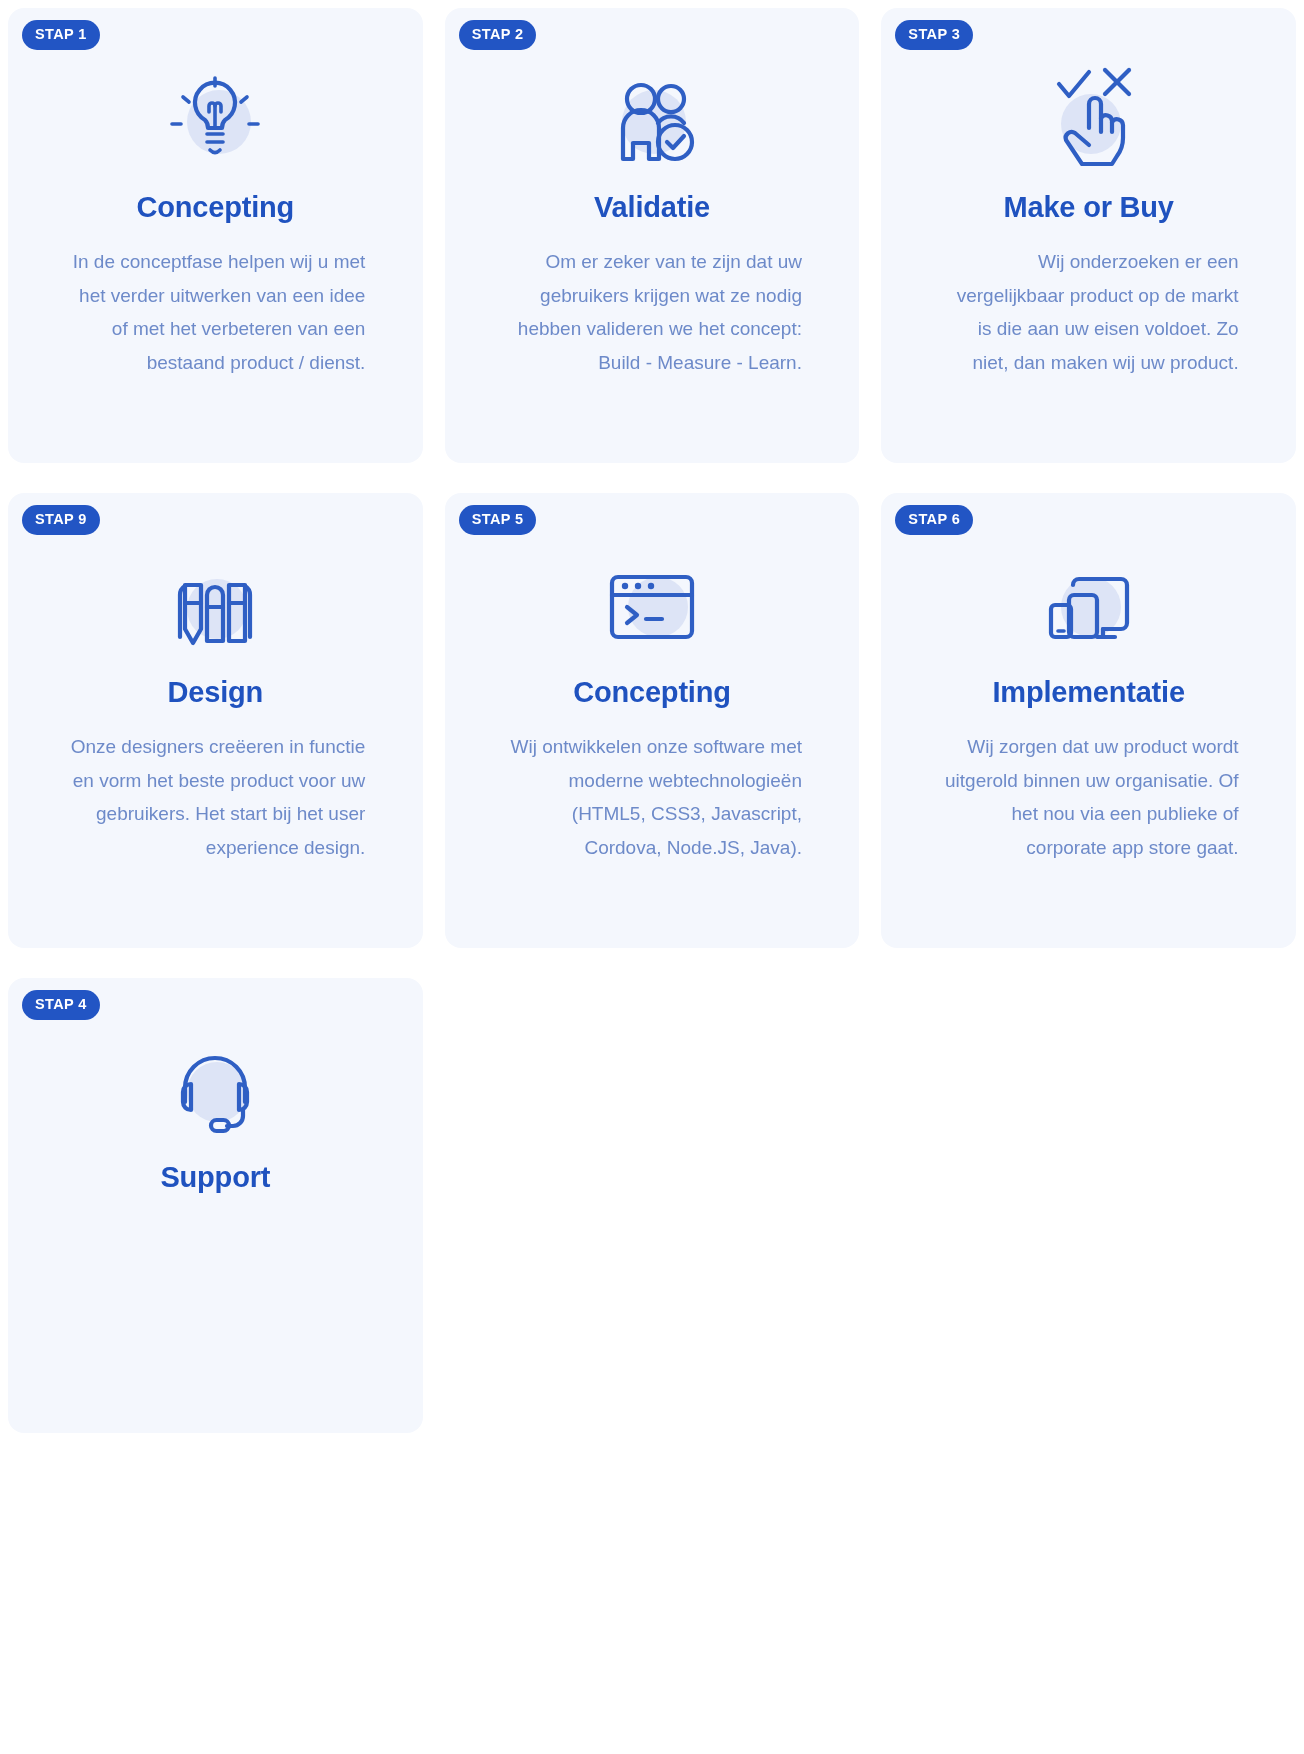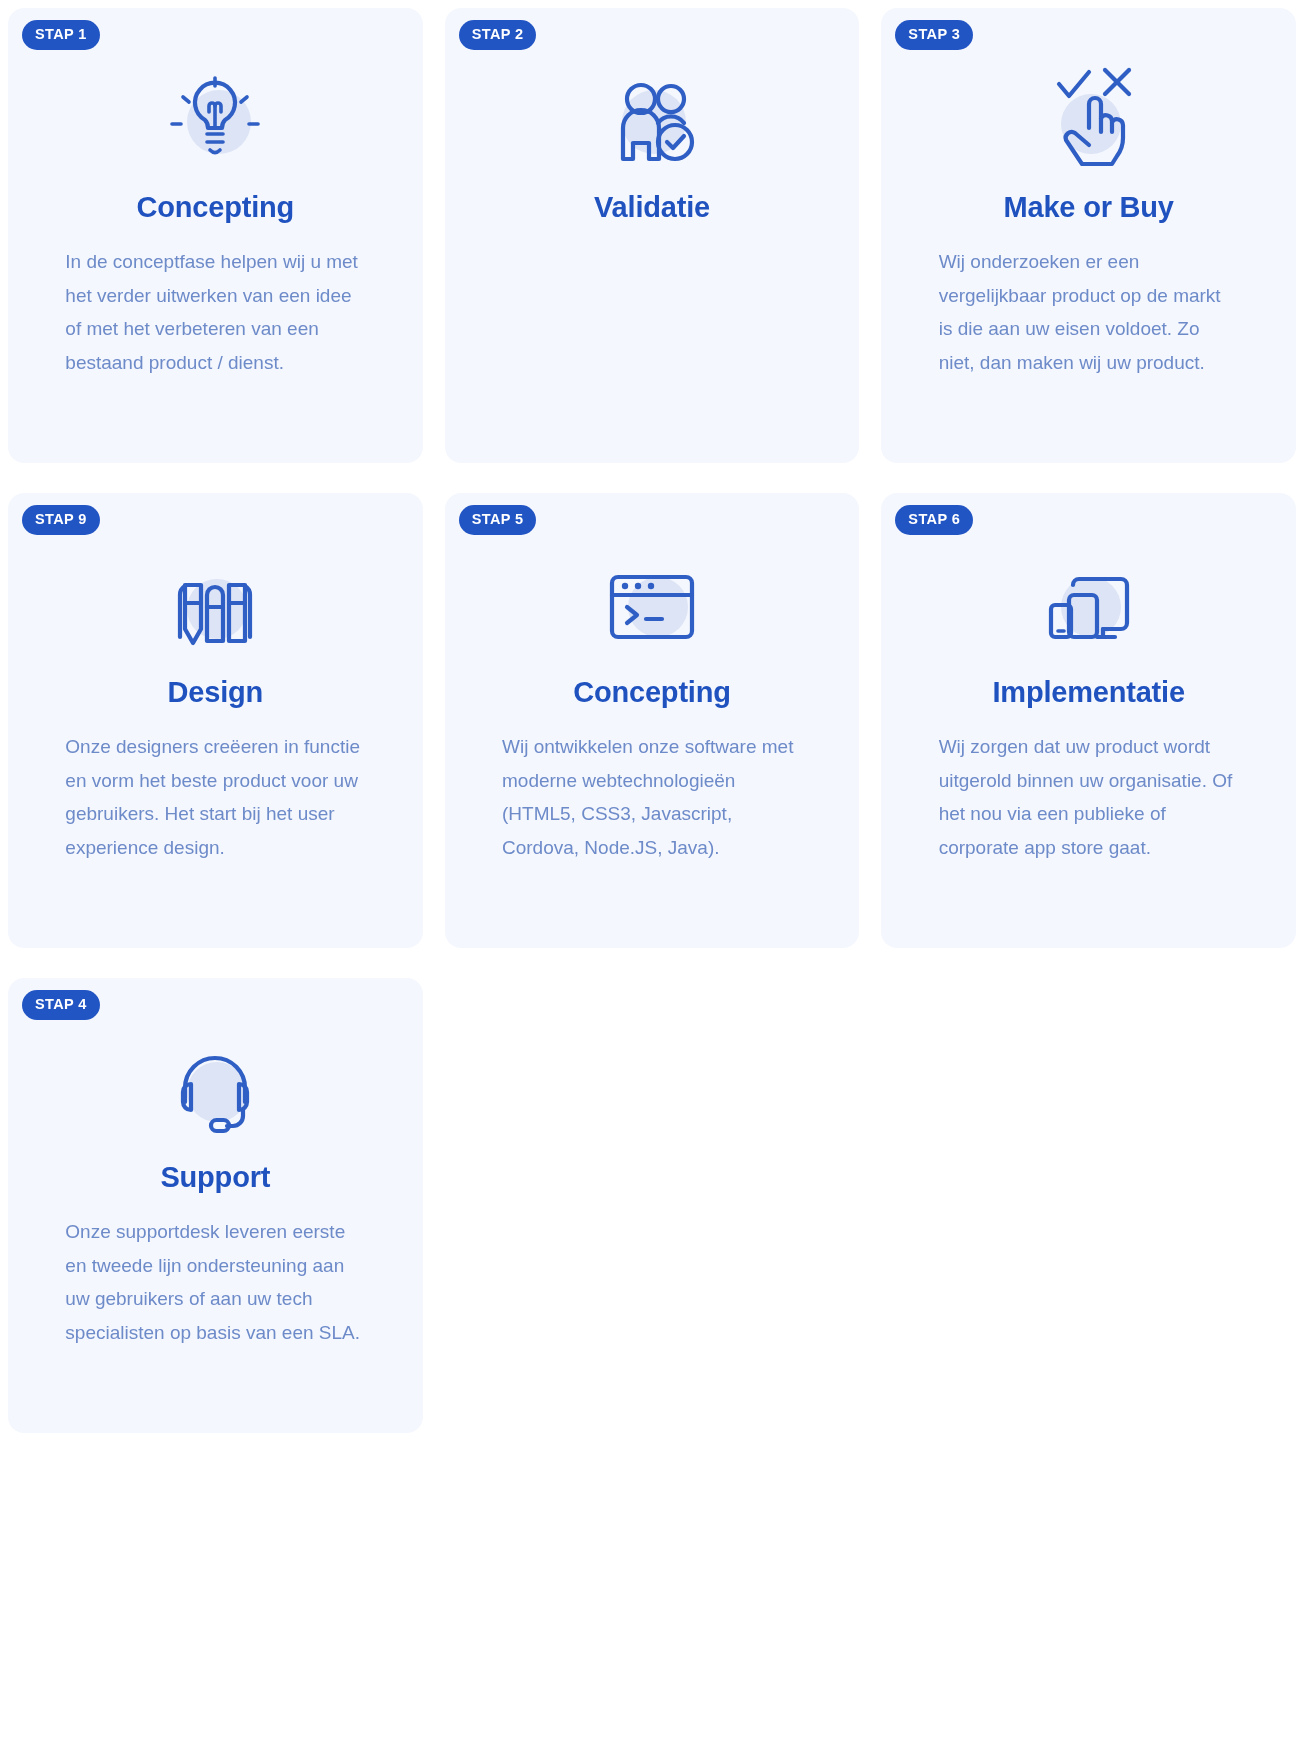--- a/index.html
+++ b/index.html
@@ -90,21 +90,21 @@
     line-height: 1.2;
     text-align: right;
     margin-bottom: 20px;
     letter-spacing: -0.2px;
   }
 
   .card-text {
     color: #6d8ac9;
     font-size: 19px;
     line-height: 1.78;
-    text-align: left;
+    text-align: right;
     max-width: 300px;
   }
 
   .card.is-empty {
     background: transparent;
     min-height: 0;
     padding: 0;
   }
 </style>
 </head>
@@ -141,20 +141,21 @@
         <circle class="blob" cx="58" cy="56" r="32"></circle>
         <circle class="ln" cx="75" cy="33" r="13"></circle>
         <path class="ln" d="M62 57 a16 16 0 0 1 26 0"></path>
         <circle class="ln" cx="45" cy="33" r="14"></circle>
         <path class="ln" d="M27 93 V62 a18 18 0 0 1 36 0 v31 h-10 V77 h-16 v16 z"></path>
         <circle class="ln" cx="79" cy="76" r="17"></circle>
         <path class="ln" d="M71 76 l6 6 l11 -12"></path>
       </svg>
     </div>
     <div class="card-title">Validatie</div>
+    <div class="card-text">Om er zeker van te zijn dat uw gebruikers krijgen wat ze nodig hebben valideren we het concept: Build - Measure - Learn.</div>
   </div>
 
   <div class="card">
     <div class="badge">STAP 3</div>
     <div class="icon-wrap">
       <svg viewBox="0 0 112 112" aria-hidden="true">
         <circle class="blob" cx="58" cy="58" r="30"></circle>
         <path class="ln" d="M26 18 l10 12 l20 -24"></path>
         <path class="ln" d="M72 4 l24 24"></path>
         <path class="ln" d="M96 4 l-24 24"></path>
@@ -227,19 +228,18 @@
       <svg viewBox="0 0 112 112" aria-hidden="true">
         <circle class="blob" cx="58" cy="56" r="30"></circle>
         <path class="ln" d="M26 66 V52 a30 30 0 0 1 60 0 v14"></path>
         <path class="ln" d="M32 48 a8 8 0 0 0 -8 8 v10 a8 8 0 0 0 8 8 z"></path>
         <path class="ln" d="M80 48 a8 8 0 0 1 8 8 v10 a8 8 0 0 1 -8 8 z"></path>
         <path class="ln" d="M84 74 v6 a10 10 0 0 1 -10 10 h-6"></path>
         <rect class="ln" x="52" y="84" width="18" height="11" rx="5.5"></rect>
       </svg>
     </div>
     <div class="card-title">Support</div>
-    <div class="card-text">Onze supportdesk leveren eerste en tweede lijn ondersteuning aan uw gebruikers of aan uw tech specialisten op basis van een SLA.</div>
   </div>
 
   <div class="card is-empty"></div>
   <div class="card is-empty"></div>
 
 </div>
 
 </body></html>

